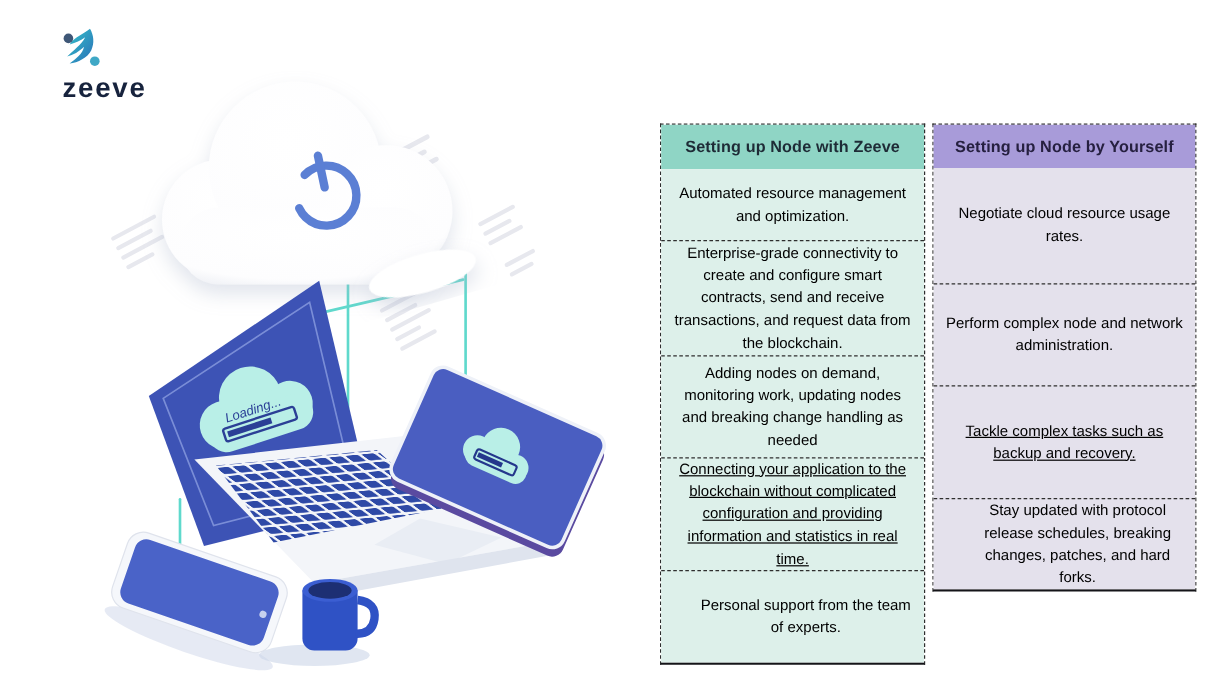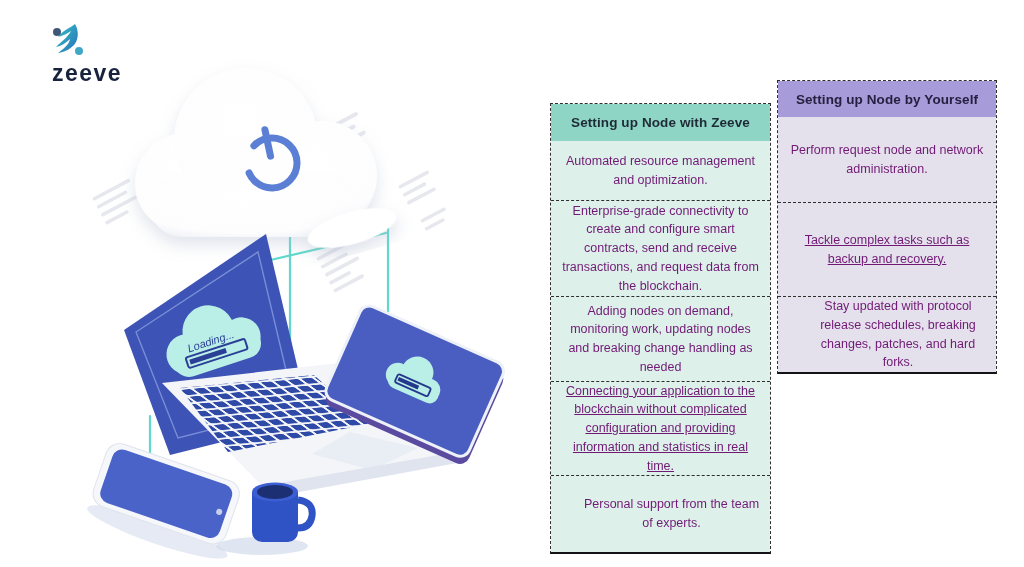--- a/index.html
+++ b/index.html
@@ -11,27 +11,27 @@
   .logo-icon { width:40px; height:38px; margin:0 auto; display:block; }
   .logo-text { font-size:23px; font-weight:bold; letter-spacing:1.5px; color:#17233d; line-height:1; margin-top:2px;margin-left:24px; }
 
   
   .illus { position:absolute; left:0; top:0; width:560px; height:567px; }
 
   
   .t-col { position:absolute; display:flex; flex-direction:column;
            border:1.4px dashed #2e2e2e; border-bottom:2.6px solid #141418; }
   .t-col.left  { left:550px; top:103px; width:221px; }
-  .t-col.right { left:777px; top:80px;  width:220px; }
+  .t-col.right { left:777px; top:103px;  width:220px; }
   .t-head { display:flex; align-items:center; justify-content:center; text-align:left;
             font-size:13.5px; font-weight:bold; letter-spacing:.1px; }
   .t-col.left  .t-head { height:37px; background:#8fd5c5; color:#1e2b36; }
   .t-col.right .t-head { height:36px; background:#a89bd9; color:#262040; }
   .t-cell { display:flex; align-items:center; justify-content:center; text-align:center;
-            font-size:12.5px; line-height:1.5; color:#701a75; padding:4px 10px; }
+            font-size:12.5px; line-height:1.5; color:#000000; padding:4px 10px; }
   .t-col.left  .t-cell { background:#ddf0ea; }
   .t-col.right .t-cell { background:#e4e1ec; }
   .t-cell + .t-cell { border-top:1.2px dashed #2e2e2e; }
   .h1 { height:59px; } .h2 { height:96px; } .h3 { height:85px; } .h4 { height:94px;text-decoration:underline; } .h5 { height:77px;padding-left:32px; }
   .t-col.right .h5 { height:76px; }
 </style>
 </head>
 <body>
 
 <div class="page">
@@ -180,18 +180,19 @@
     <div class="t-head">Setting up Node with Zeeve</div>
     <div class="t-cell h1">Automated resource management and optimization.</div>
     <div class="t-cell h2">Enterprise-grade connectivity to create and configure smart contracts, send and receive transactions, and request data from the blockchain.</div>
     <div class="t-cell h3">Adding nodes on demand, monitoring work, updating nodes and breaking change handling as needed</div>
     <div class="t-cell h4">Connecting your application to the blockchain without complicated configuration and providing information and statistics in real time.</div>
     <div class="t-cell h5">Personal support from the team of experts.</div>
   </div>
 
   <div class="t-col right">
     <div class="t-head">Setting up Node by Yourself</div>
-    <div class="t-cell h3">Perform request node and network administration.</div>
+    <div class="t-cell h2">Negotiate cloud resource usage rates.</div>
+    <div class="t-cell h3">Perform complex node and network administration.</div>
     <div class="t-cell h4">Tackle complex tasks such as backup and recovery.</div>
     <div class="t-cell h5">Stay updated with protocol release schedules, breaking changes, patches, and hard forks.</div>
   </div>
 
 </div>
 
 </body></html>

